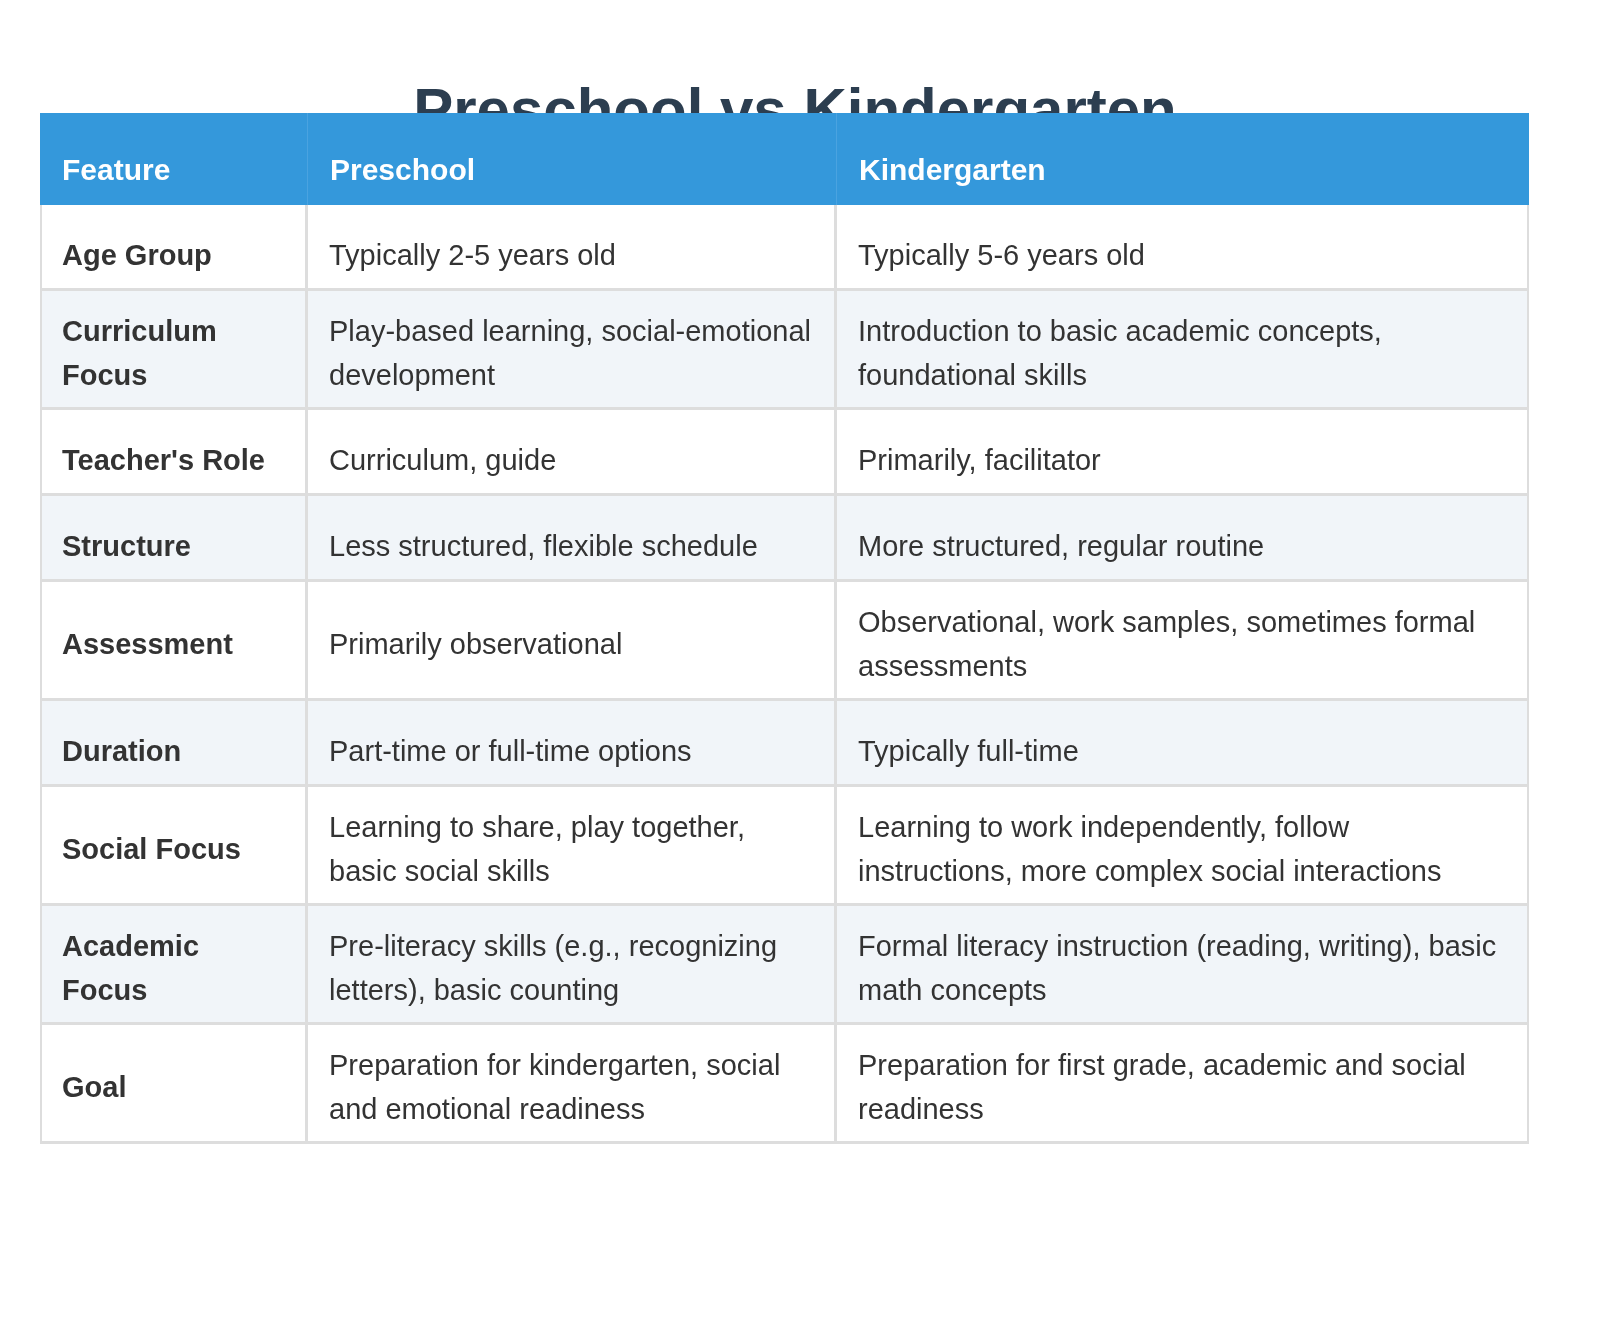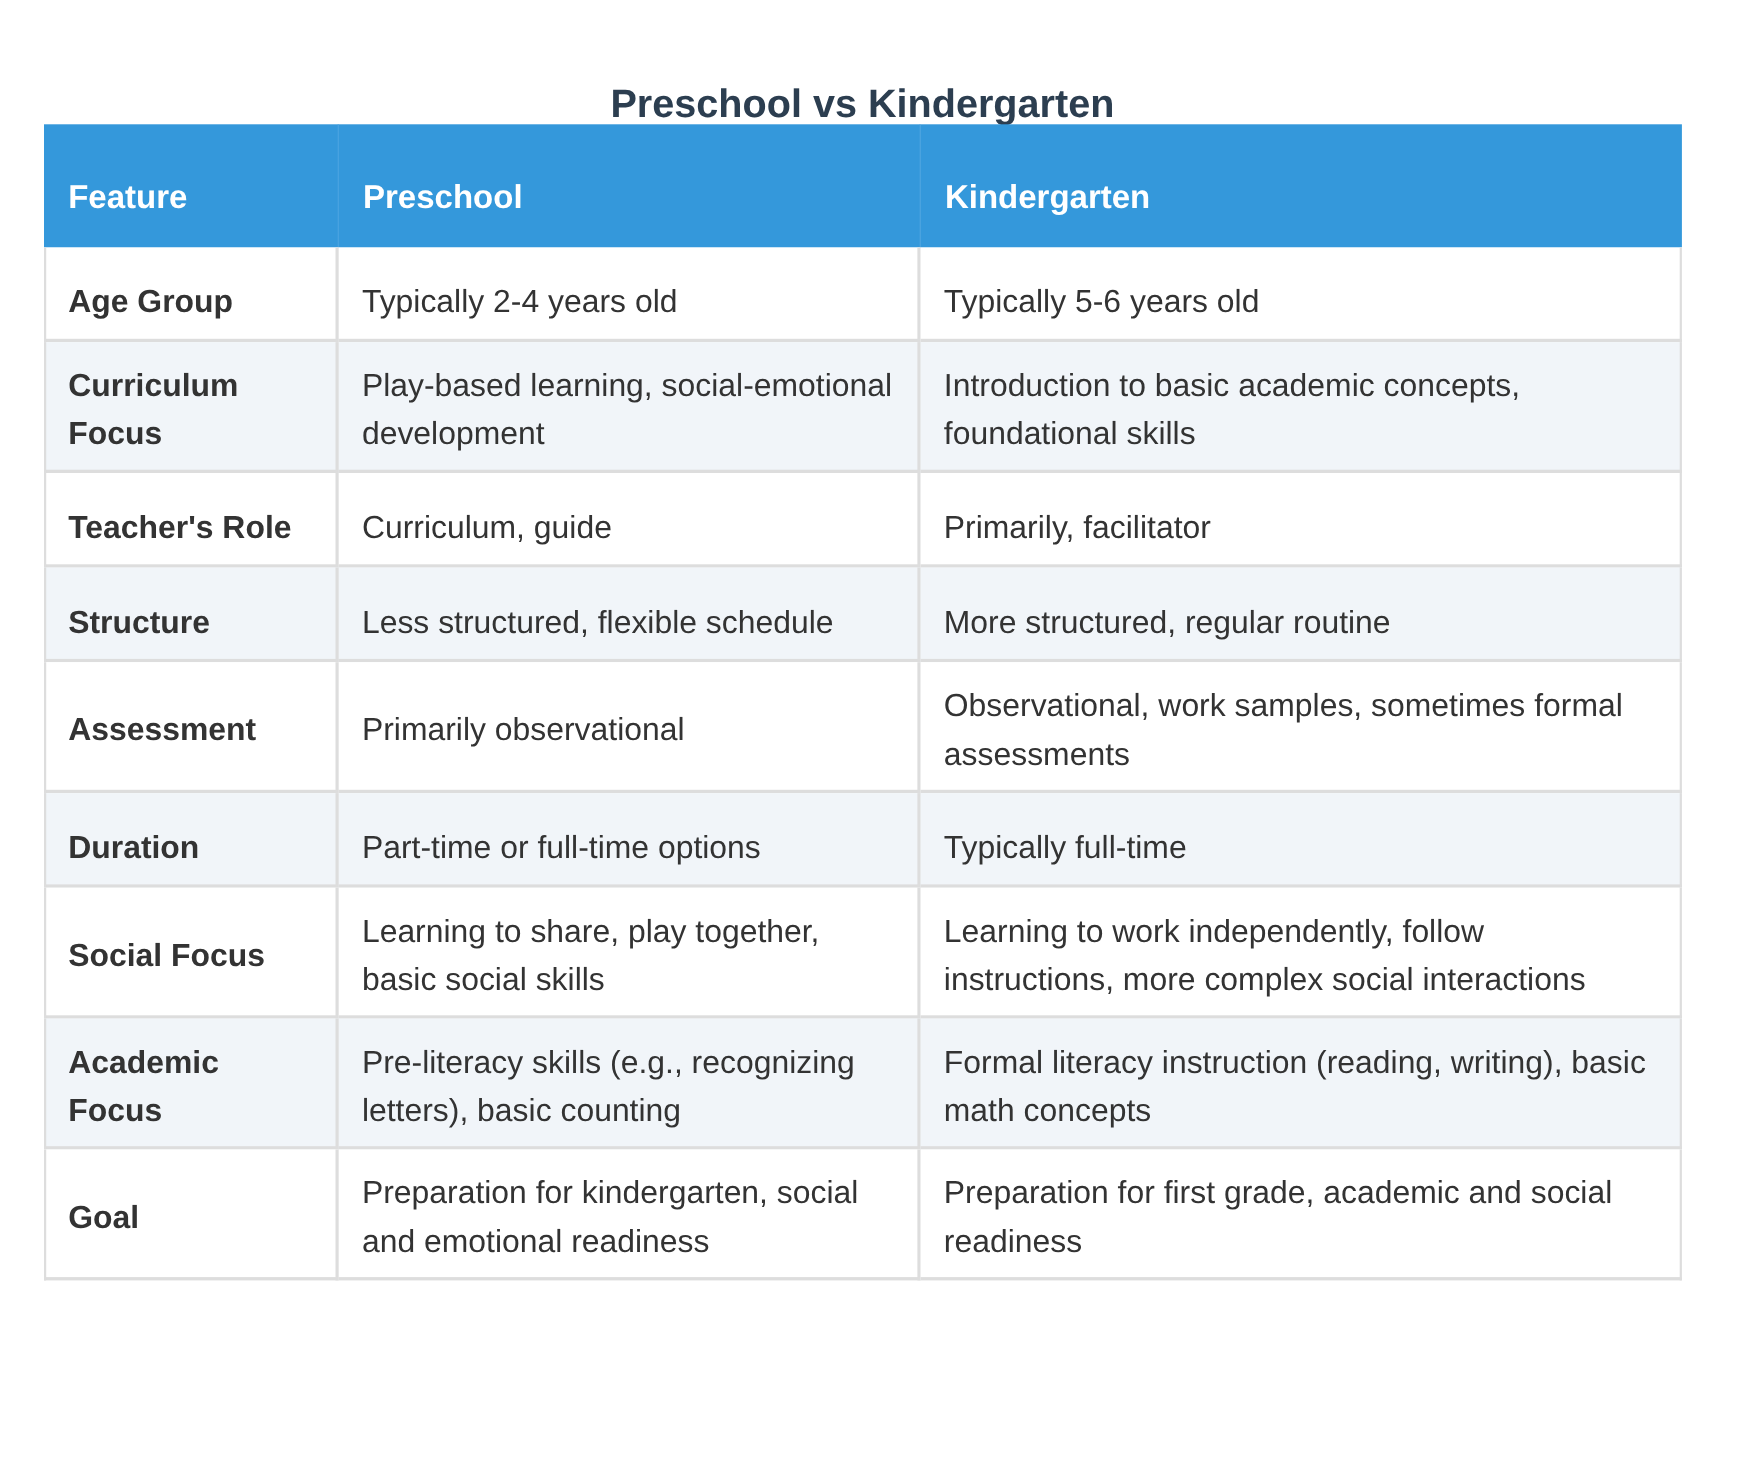--- a/index.html
+++ b/index.html
@@ -1,31 +1,31 @@
 <!DOCTYPE html>
 <html><head>
   <meta charset="utf-8">
   <style>
     html, body { margin: 0; padding: 0; background: #ffffff; }
     body { width: 1600px; height: 1342px; position: relative; overflow: hidden; font-family: "Liberation Sans", sans-serif; }
     .title {
       position: absolute; left: 0; top: 40px; width: 1568px; text-align: center;
-      font-size: 36px; font-weight: bold; color: #2c3e50; line-height: 60px;
+      font-size: 60px; font-weight: bold; color: #2c3e50; line-height: 60px; padding-left: 11px;
     }
     table.cmp {
       position: absolute; left: 40px; top: 113px; width: 1489px;
       border-collapse: separate; border-spacing: 0;
       font-size: 29px; color: #333333;
     }
     table.cmp col.c1 { width: 268px; }
     table.cmp col.c2 { width: 529px; }
     table.cmp col.c3 { width: 692px; }
     thead th {
       background: #3498db; color: #ffffff; text-align: left; font-weight: bold;
-      font-size: 30px; height: 112px; padding: 22px 22px 0 22px; box-sizing: border-box;
+      font-size: 30px; height: 92px; padding: 22px 22px 0 22px; box-sizing: border-box;
       vertical-align: middle; border-right: 1px solid #4aa3e0;
     }
     thead th:last-child { border-right: none; }
     tbody td {
       padding: 14px 20px 10px 21px; vertical-align: middle; line-height: 44px;
       border-right: 3px solid #dddddd; border-bottom: 3px solid #dddddd;
       box-sizing: border-box;
     }
     tbody td:first-child { border-left: 2px solid #dddddd; font-weight: bold; padding-left: 20px; }
     tbody td:last-child { border-right: 2px solid #dddddd; }
@@ -48,21 +48,21 @@
   <thead>
     <tr>
       <th>Feature</th>
       <th>Preschool</th>
       <th>Kindergarten</th>
     </tr>
   </thead>
   <tbody>
     <tr class="h1">
       <td>Age Group</td>
-      <td>Typically 2-4 years old</td>
+      <td>Typically 2-5 years old</td>
       <td>Typically 5-6 years old</td>
     </tr>
     <tr class="h2">
       <td>Curriculum Focus</td>
       <td>Play-based learning, social-emotional development</td>
       <td>Introduction to basic academic concepts, foundational skills</td>
     </tr>
     <tr class="h1">
       <td>Teacher's Role</td>
       <td>Curriculum, guide</td>

